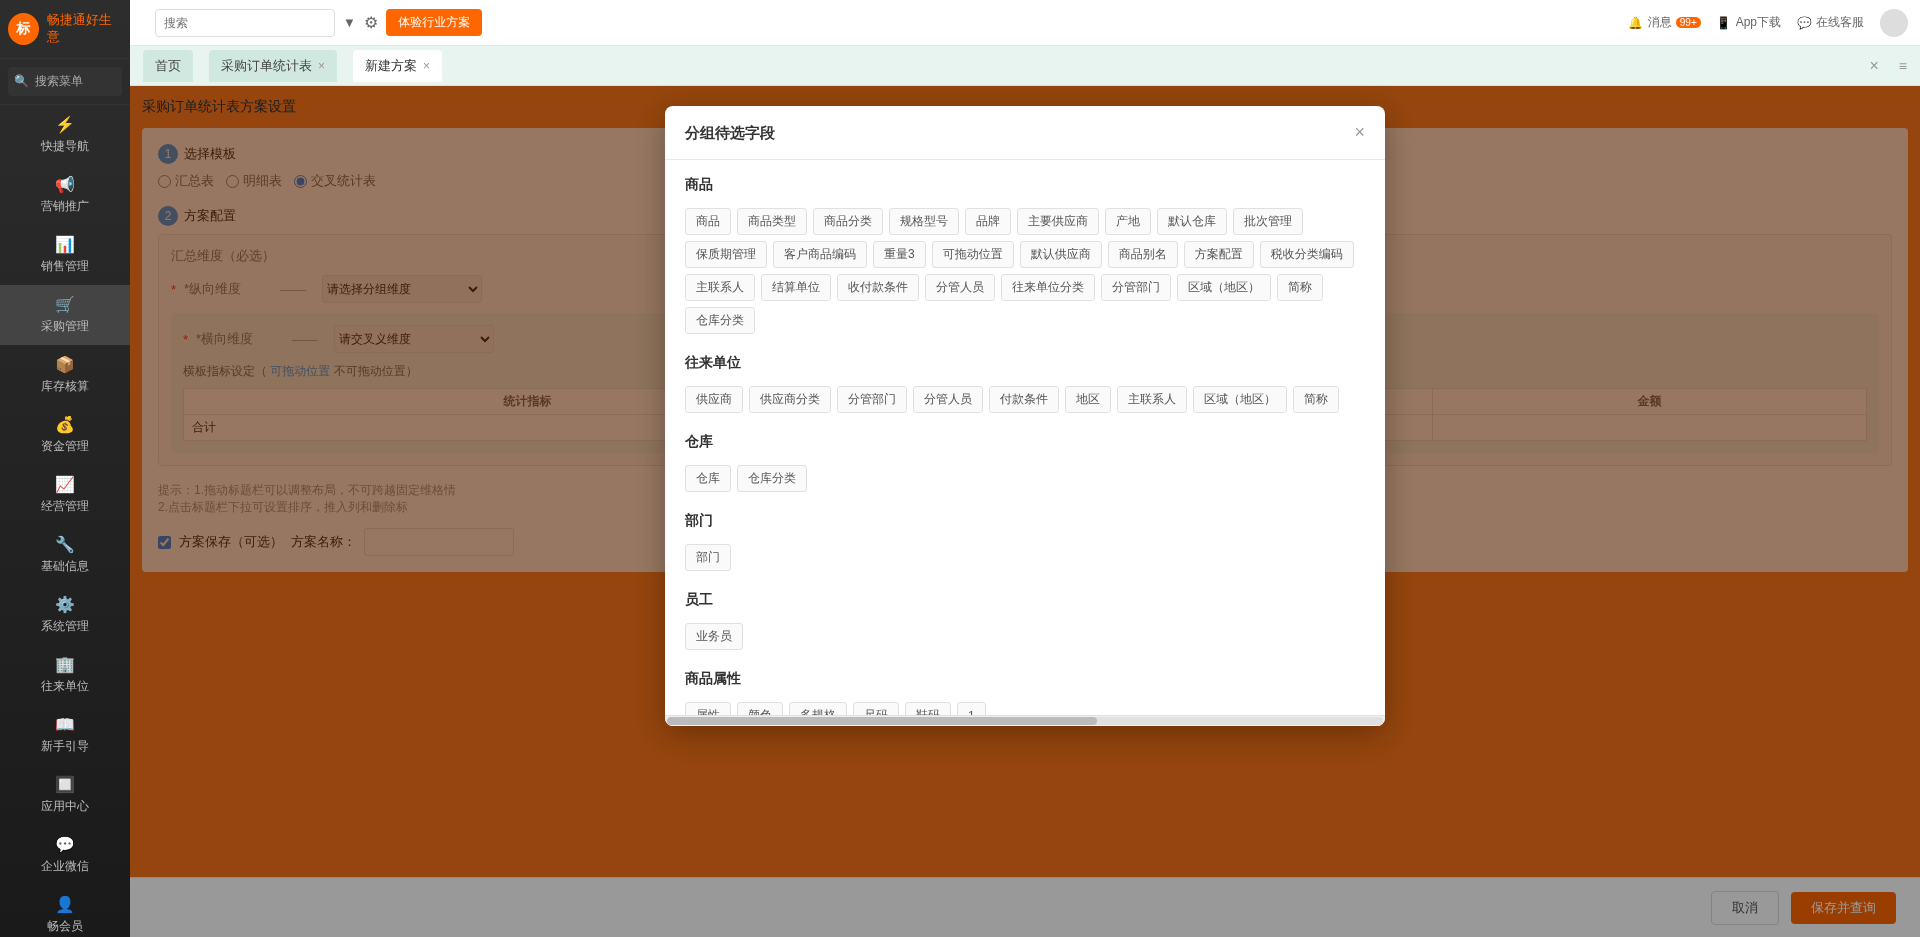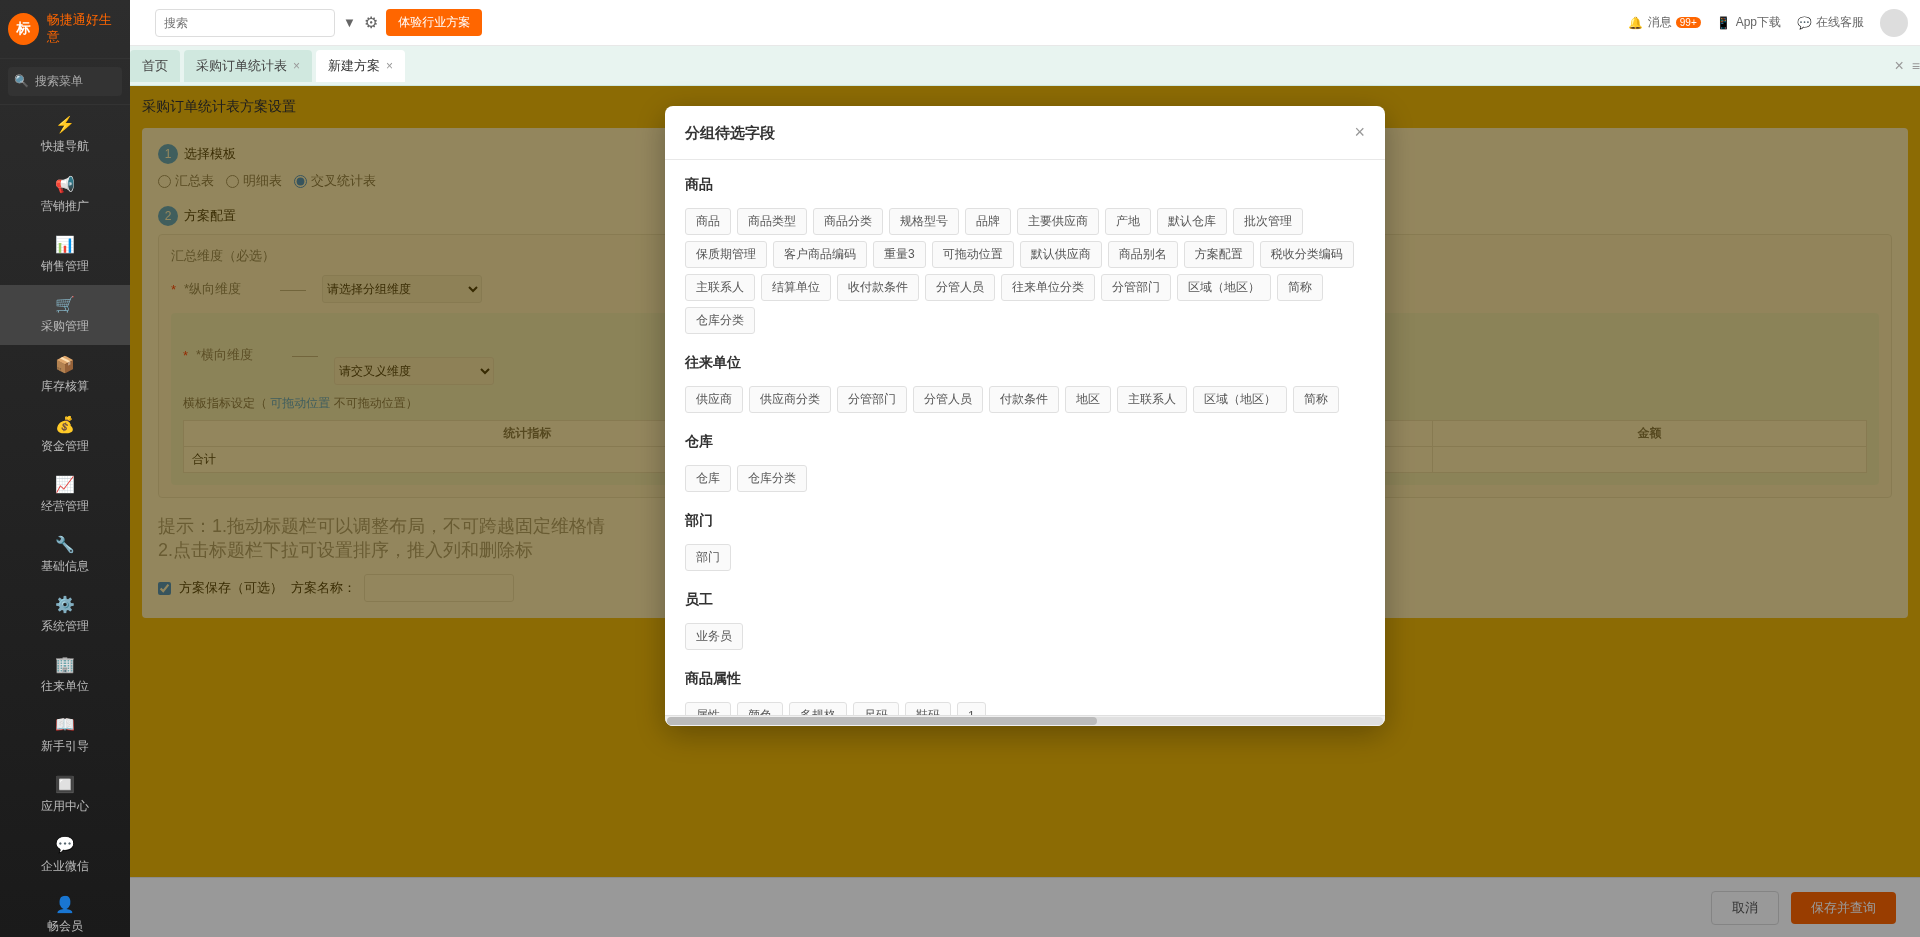--- a/index.html
+++ b/index.html
@@ -58,33 +58,33 @@
     }
     .topbar-right { display: flex; align-items: center; gap: 16px; }
     .topbar-right-item { display: flex; align-items: center; gap: 4px; color: #666; cursor: pointer; font-size: 12px; }
     .badge { background: #f60; color: white; border-radius: 10px; padding: 0 4px; font-size: 10px; }
     .avatar { width: 28px; height: 28px; background: #ddd; border-radius: 50%; }
 
     
     .nav-tabs {
       position: fixed; left: 130px; top: 46px; right: 0; height: 40px;
       background: #e8f4f0; display: flex; align-items: center;
-      border-bottom: 1px solid #d0e8e0; z-index: 98; padding: 0 0; gap: 4px;
+      border-bottom: 1px solid #d0e8e0; z-index: 98; padding: 0 13px; gap: 16px;
     }
     .nav-tab {
       height: 32px; padding: 0 12px; display: flex; align-items: center; gap: 6px;
       background: #d0e8df; border-radius: 4px 4px 0 0; cursor: pointer; font-size: 13px; color: #444;
     }
     .nav-tab.active { background: white; color: #333; }
     .nav-tab-close { color: #999; font-size: 12px; cursor: pointer; }
 
     
     .main {
       position: fixed; left: 130px; top: 86px; right: 0; bottom: 0;
-      background: #eab308; overflow: auto; padding: 12px;
+      background: #f97316; overflow: auto; padding: 12px;
     }
     .page-title { font-size: 14px; color: #333; margin-bottom: 12px; }
 
     
     .form-area {
       background: #fff; border-radius: 4px; padding: 16px;
       filter: blur(0.5px); opacity: 0.6;
     }
 
     
@@ -328,21 +328,21 @@
           <span style="color:#999;margin:0 8px">——</span>
           <select style="width:160px;height:28px;border:1px solid #ddd;border-radius:3px;font-size:12px;">
             <option>请选择分组维度</option>
           </select>
         </div>
         <div style="background:#e8f4f0;padding:12px;margin-top:8px;border-radius:4px;">
           <div class="form-row">
             <span style="color:red">*</span>
             <span class="form-label">*横向维度</span>
             <span style="color:#999;margin:0 8px">——</span>
-            <select style="width:160px;height:28px;border:1px solid #ddd;border-radius:3px;font-size:12px;margin-top:32px;">
+            <select style="width:160px;height:28px;border:1px solid #ddd;border-radius:3px;font-size:12px;">
               <option>请交叉义维度</option>
             </select>
           </div>
           <div style="margin-top:8px;font-size:12px;color:#555;">
             <span>横板指标设定（</span>
             <span style="color:#1890ff;cursor:pointer">可拖动位置</span>
             <span>不可拖动位置）</span>
           </div>
           <div style="margin-top:8px;">
             <table style="border-collapse:collapse;font-size:12px;background:white;width:100%;">
@@ -358,21 +358,21 @@
                   <td style="border:1px solid #ddd;padding:4px 8px;">合计</td>
                   <td style="border:1px solid #ddd;padding:4px 8px;">合计</td>
                   <td style="border:1px solid #ddd;padding:4px 8px;"></td>
                 </tr>
               </tbody>
             </table>
           </div>
         </div>
       </div>
     </div>
-    <div style="margin-top:12px;font-size:18px;color:#888;">
+    <div style="margin-top:12px;font-size:12px;color:#888;">
       <div>提示：1.拖动标题栏可以调整布局，不可跨越固定维格情</div>
       <div>2.点击标题栏下拉可设置排序，推入列和删除标</div>
     </div>
     <div style="margin-top:12px;display:flex;align-items:center;gap:8px;">
       <input type="checkbox" checked="" style="">
       <span>方案保存（可选）</span>
       <span>方案名称：</span>
       <input type="text" style="width: 150px; height: 28px; border: 1px solid rgb(221, 221, 221); border-radius: 3px; padding: 0px 6px; font-size: 12px;">
     </div>
   </div>

